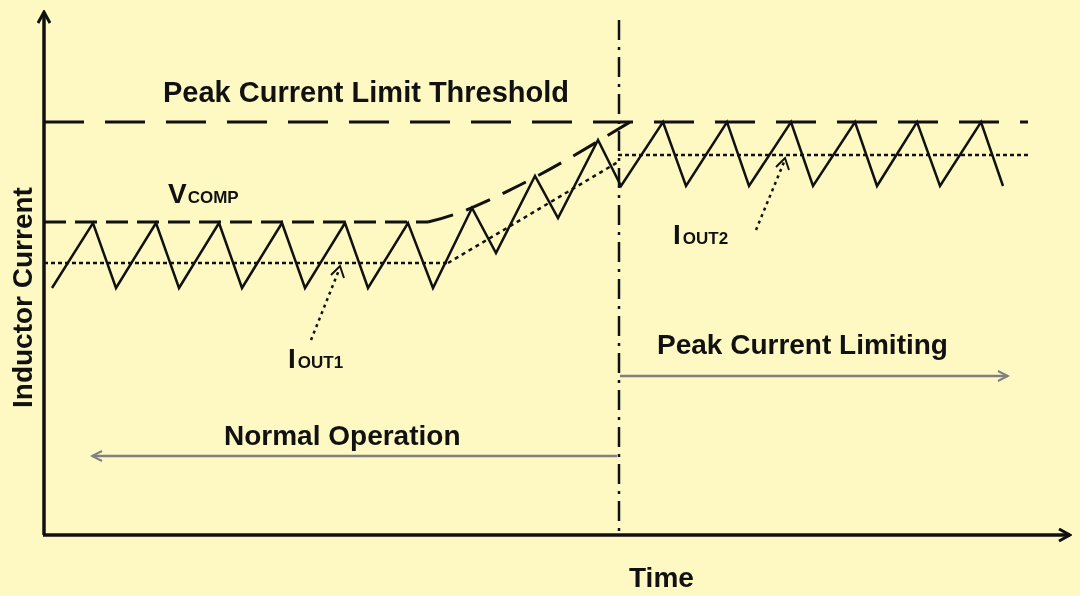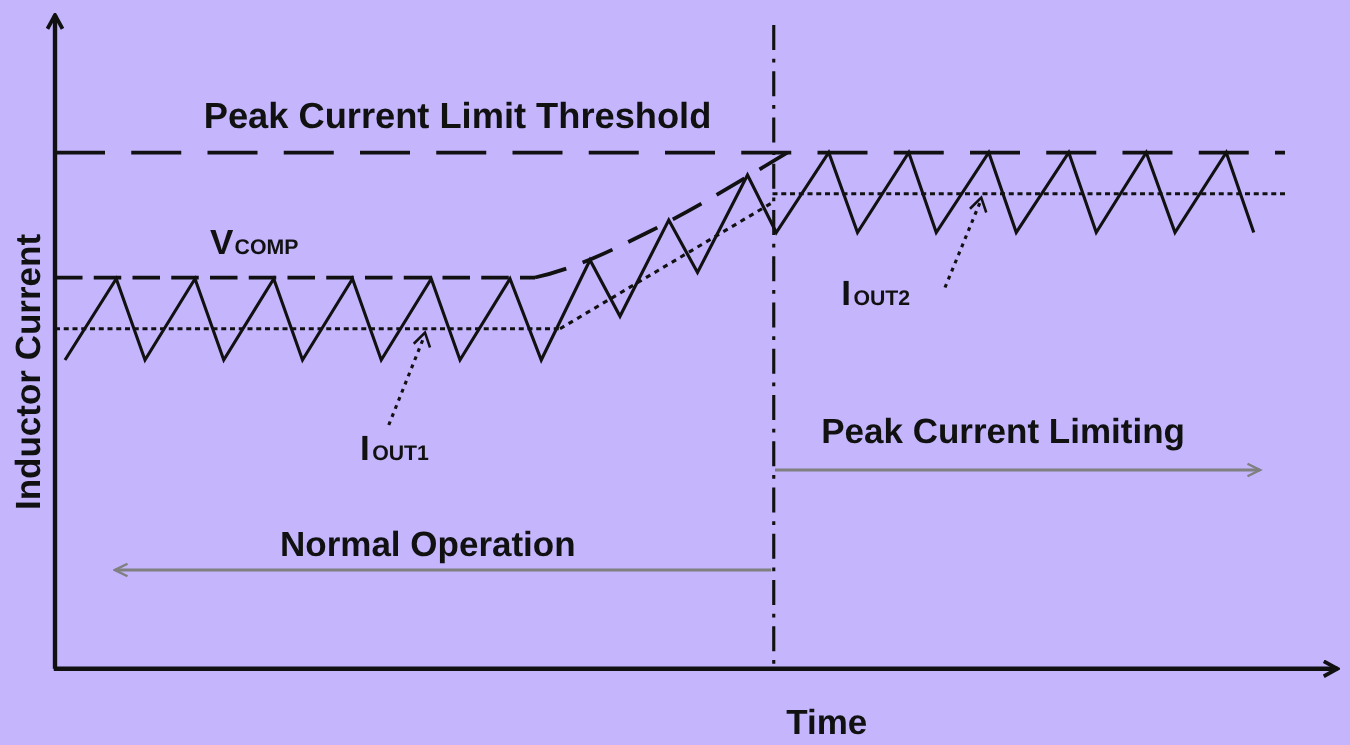--- a/index.html
+++ b/index.html
@@ -1,16 +1,16 @@
 <!DOCTYPE html>
 <html><head>
   <meta charset="utf-8">
   <style>
     html, body { margin: 0; padding: 0; background: #ffffff; }
-    .canvas { position: relative; width: 1080px; height: 596px; background: #c4b5fd; overflow: hidden; }
+    .canvas { position: relative; width: 1080px; height: 596px; background: #fef9c3; overflow: hidden; }
     svg { position: absolute; left: 0; top: 0; }
     .lbl { font-family: "Liberation Sans", "DejaVu Sans", sans-serif; font-weight: bold; fill: #111; }
   </style>
 </head>
 <body>
 
 <div class="canvas">
 <svg width="1080" height="596" viewBox="0 0 1080 596">
   <defs>
     <marker id="ahBlack" markerWidth="14" markerHeight="14" refX="12" refY="7" orient="auto" markerUnits="userSpaceOnUse">

